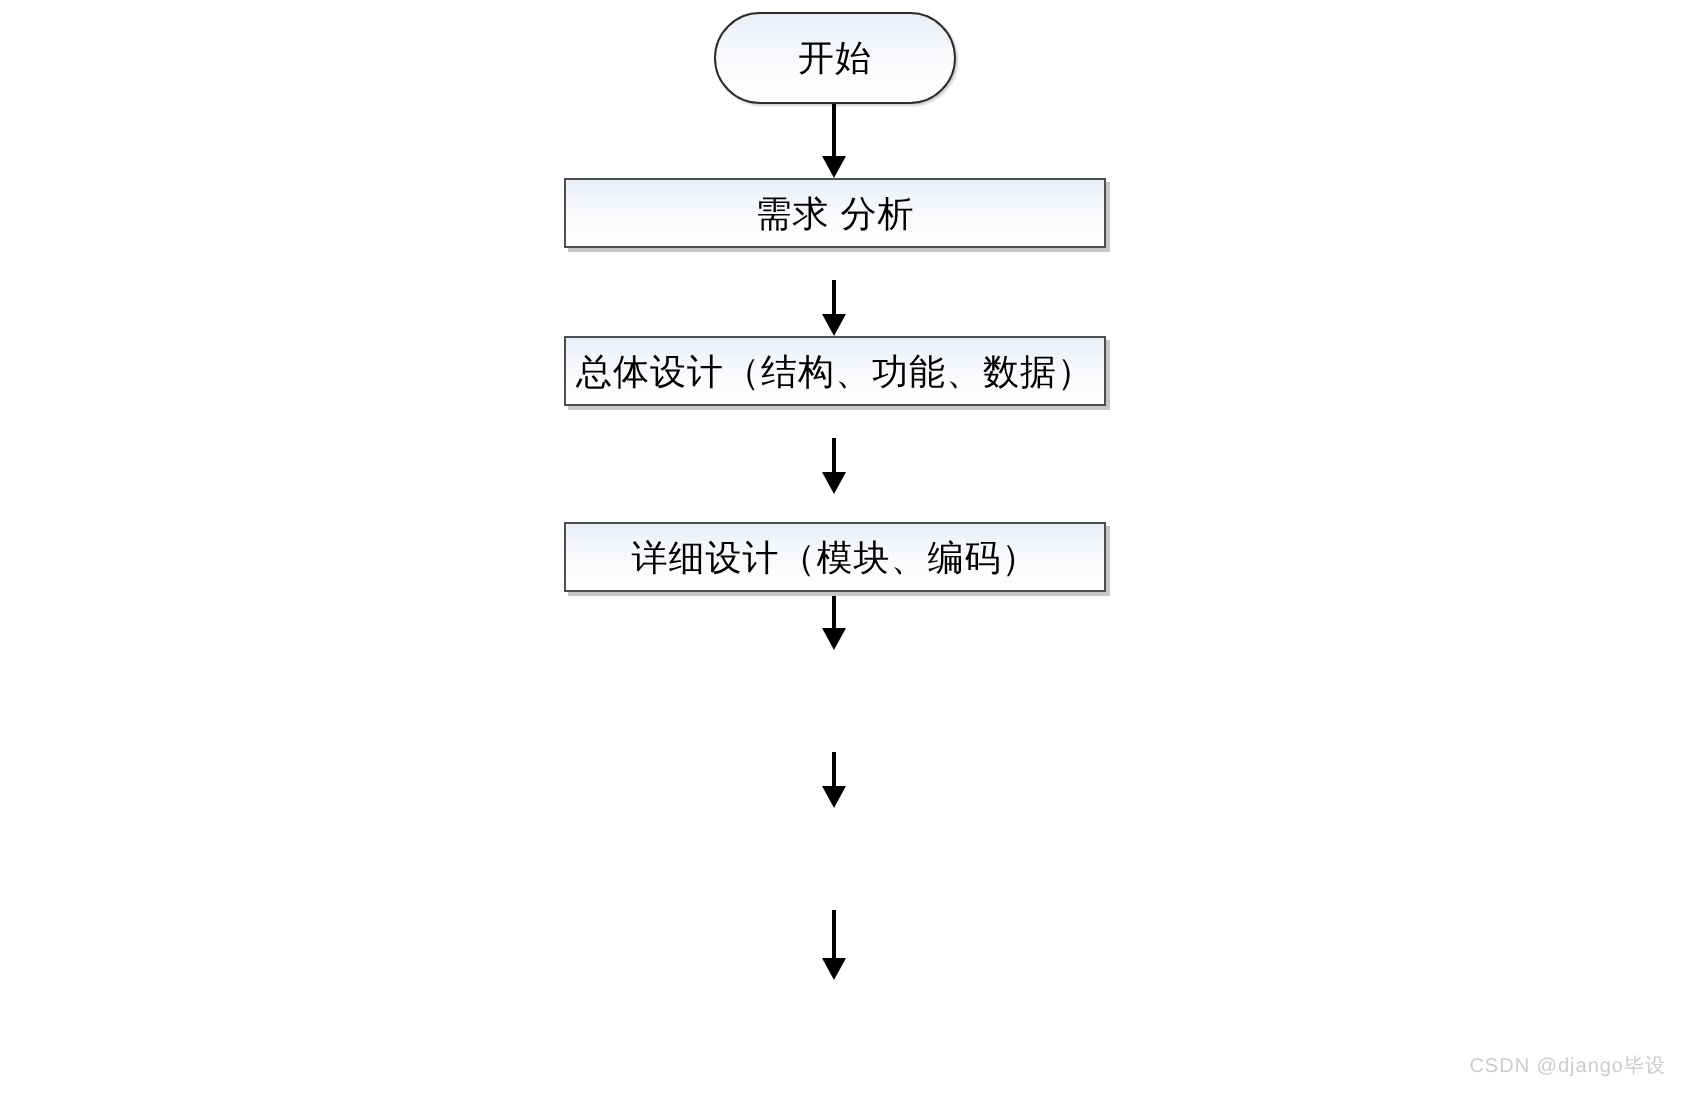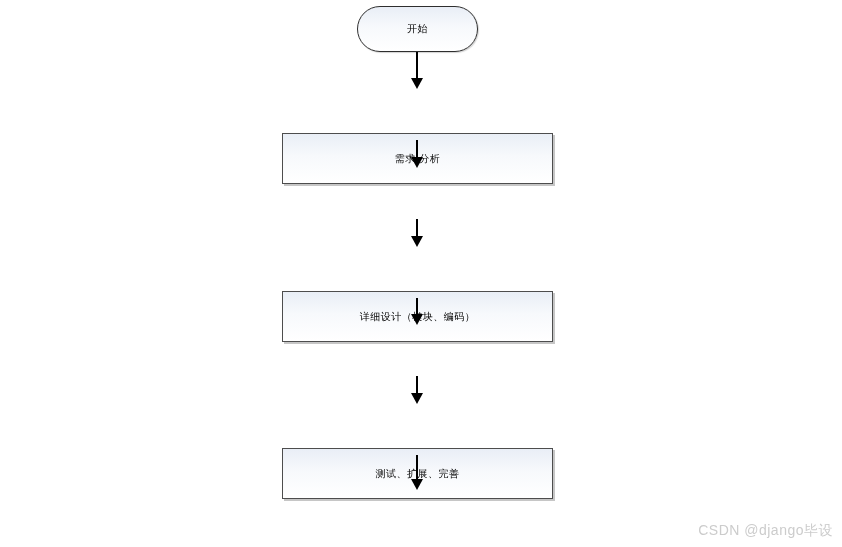--- a/index.html
+++ b/index.html
@@ -17,39 +17,38 @@
   }
   
   .node {
     position: absolute;
     box-sizing: border-box;
     display: flex;
     align-items: center;
     justify-content: center;
     background: linear-gradient(to bottom, #e9eef6 0%, #f7f9fc 45%, #ffffff 100%);
     color: #000000;
-    font-size: 10px;
+    font-size: 18px;
     letter-spacing: 0.5px;
     text-align: center;
   }
   .terminal {
     left: 357px;
     width: 121px;
     height: 46px;
     border: 1.6px solid #2e2e2e;
     border-radius: 23px;
     box-shadow: 1px 1px 1px rgba(130,130,130,0.35);
   }
   .process {
     left: 282px;
     width: 271px;
-    height: 51px;
+    height: 35px;
     border: 1.5px solid #4d4d4d;
     box-shadow: 2px 2px 0 rgba(128,128,128,0.45);
-    margin-top: 44px;
   }
   .node-label { display: inline-block; }
   
   .arrow {
     position: absolute;
     left: 411px;
     width: 12px;
   }
   .arrow .shaft {
     position: absolute;
@@ -66,21 +65,21 @@
     width: 0;
     height: 0;
     border-left: 6px solid transparent;
     border-right: 6px solid transparent;
     border-top: 11px solid #000000;
   }
   .watermark {
     position: absolute;
     right: 9px;
     bottom: 7px;
-    font-size: 14px;
+    font-size: 10px;
     color: #cccccc;
     letter-spacing: 0.5px;
     user-select: none;
   }
 </style>
 </head>
 <body>
 
 <div class="canvas">
 
@@ -95,44 +94,44 @@
 
   <div class="node process" style="top:89px">
     <span class="node-label">需求 分析</span>
   </div>
 
   <div class="arrow" style="top:140px;height:28px">
     <span class="shaft"></span>
     <span class="head"></span>
   </div>
 
+  <div class="node process" style="top:168px">
+    <span class="node-label">总体设计（结构、功能、数据）</span>
+  </div>
 
   <div class="arrow" style="top:219px;height:28px">
     <span class="shaft"></span>
     <span class="head"></span>
   </div>
 
-  <div class="node process" style="top:247px">
+  <div class="node process" style="top:261px">
     <span class="node-label">详细设计（模块、编码）</span>
   </div>
 
   <div class="arrow" style="top:298px;height:27px">
     <span class="shaft"></span>
     <span class="head"></span>
   </div>
 
 
   <div class="arrow" style="top:376px;height:28px">
     <span class="shaft"></span>
     <span class="head"></span>
   </div>
 
-  <div class="node process" style="top:404px">
-    <span class="node-label">测试、扩展、完善</span>
-  </div>
 
   <div class="arrow" style="top:455px;height:35px">
     <span class="shaft"></span>
     <span class="head"></span>
   </div>
 
 
   <div class="watermark">CSDN @django毕设</div>
 
 </div>

